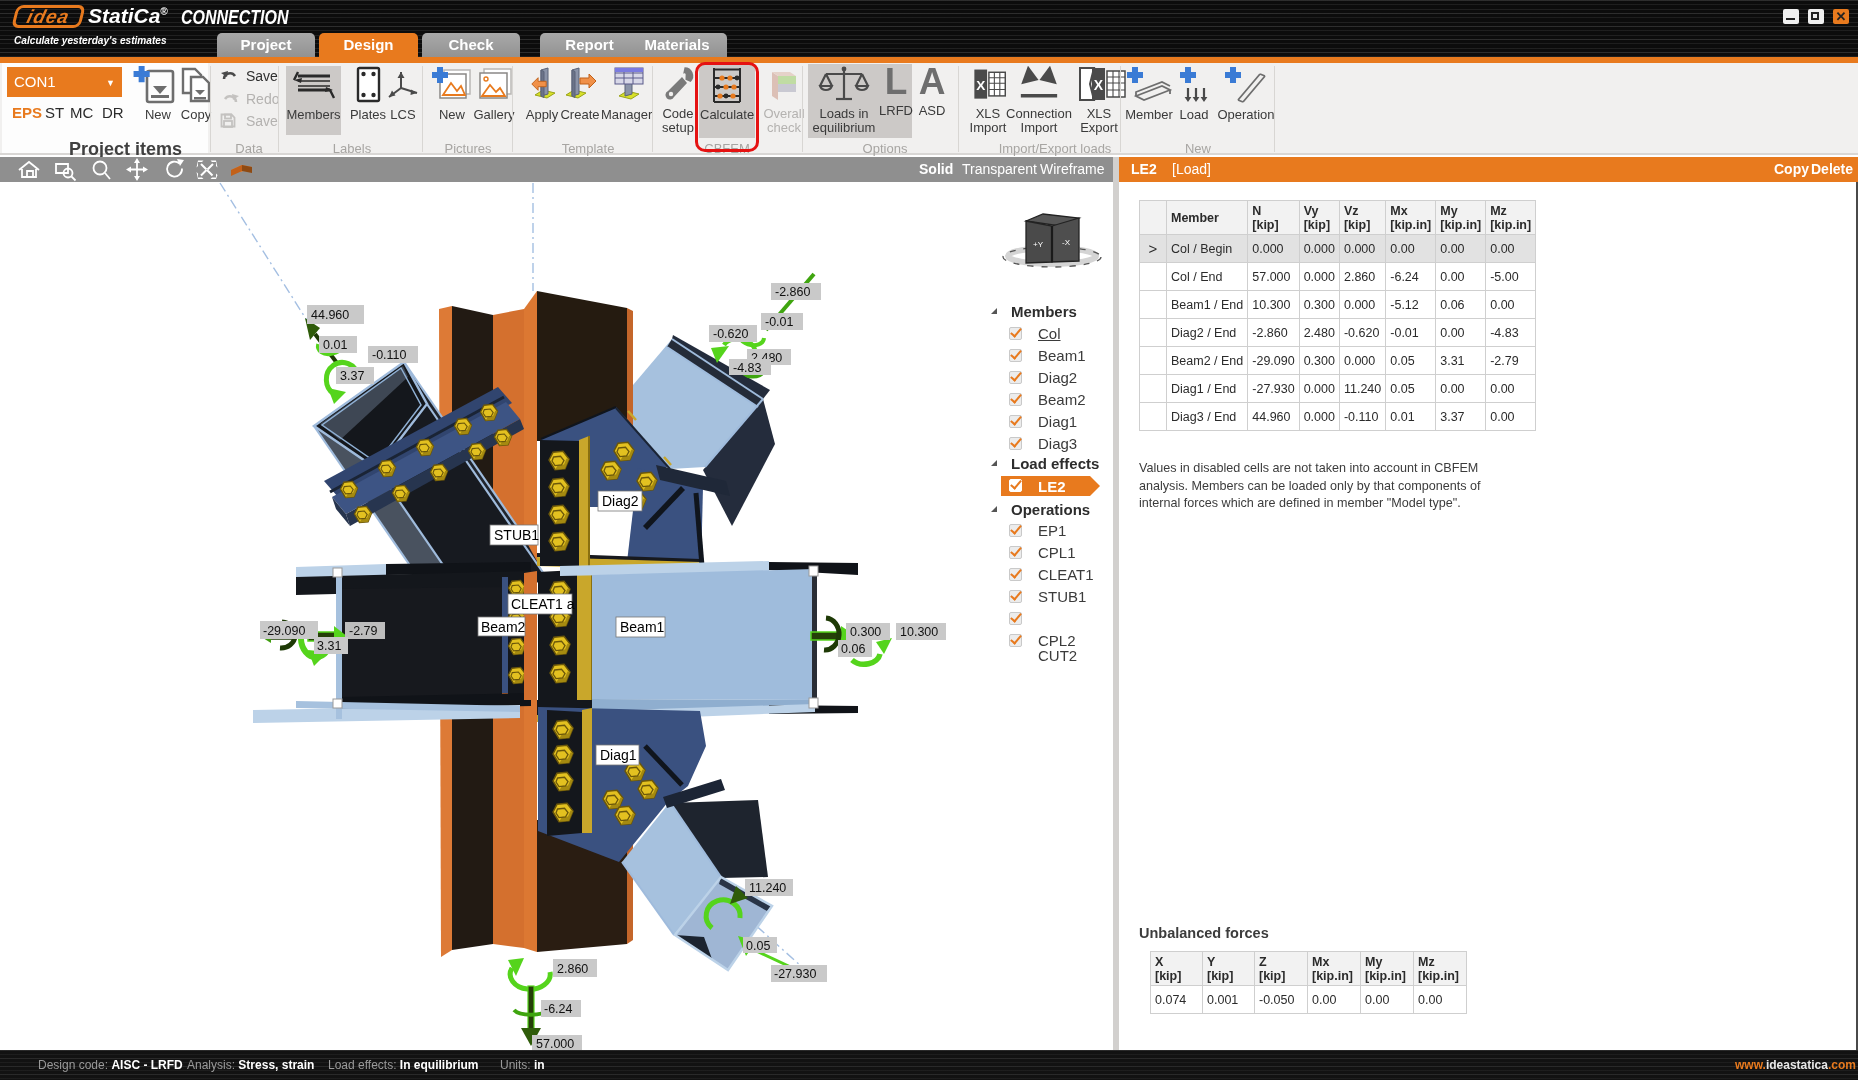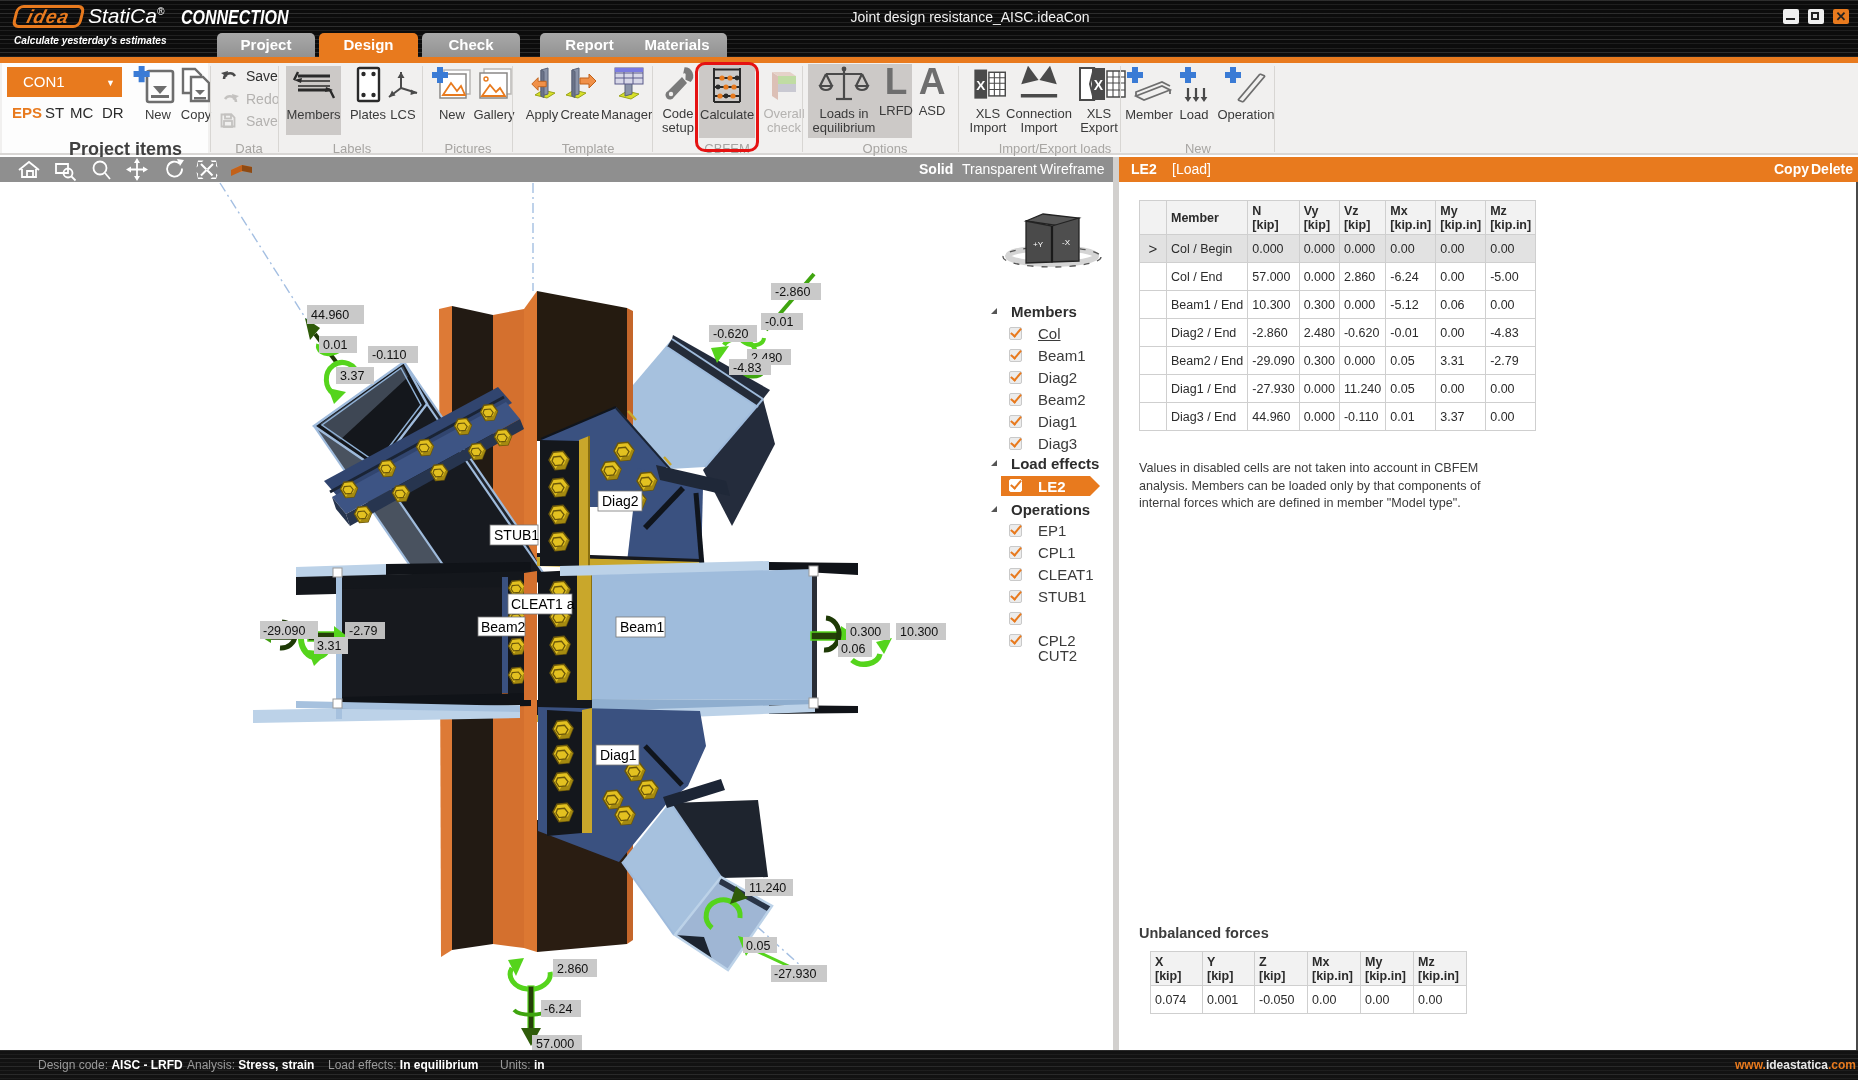--- a/index.html
+++ b/index.html
@@ -13,21 +13,21 @@
   background:#0c0c0c;
   background-image:
     repeating-linear-gradient(180deg, rgba(110,110,110,.34) 0 1px, rgba(0,0,0,0) 1px 4px, rgba(60,60,60,.38) 4px 5px, rgba(0,0,0,0) 5px 9px, rgba(90,90,90,.26) 9px 10px, rgba(0,0,0,0) 10px 13px);
 }
 #orangebar { left:0; top:57px; width:1858px; height:6px; background:#E87A1E; }
 .winbtn { position:absolute; top:9px; width:16px; height:15px; border-radius:2px; background:#efefef; }
 #logo-idea { position:absolute; left:14px; top:5px; width:69px; height:23px;
   border:3px solid #E87A1E; border-radius:7px; transform:skewX(-14deg);
   color:#E87A1E; font-weight:bold; font-style:italic; font-size:19px; line-height:17px;
   text-align:center; letter-spacing:1px;}
-#statica { position:absolute; left:88px; top:4px; color:#fff; font-weight:normal; font-style:italic; font-size:21px; }
+#statica { position:absolute; left:88px; top:4px; color:#fff; font-weight:bold; font-style:italic; font-size:21px; }
 #connection { position:absolute; left:181px; top:6px; color:#fff; font-weight:bold; font-style:italic; font-size:20px; transform:scaleX(0.8); transform-origin:0 0;}
 #tagline { position:absolute; left:14px; top:34px; color:#fff; font-style:italic; font-size:11px; font-weight:bold; transform:scaleX(0.92); transform-origin:0 0;}
 #apptitle { position:absolute; left:640px; top:9px; width:660px; text-align:center; color:#f2f2f2; font-size:14px; }
 
 
 .tab { position:absolute; top:33px; height:24px; border-radius:5px 5px 0 0;
   background:linear-gradient(#a9a9a9,#929292); color:#fff; font-weight:bold; font-size:15px;
   text-align:center; line-height:24px; }
 .tab.active { background:#E87A1E; }
 
@@ -81,39 +81,38 @@
 </head>
 <body>
 <div id="page">
 
 <div class="abs" id="titlebar"></div>
 <div class="abs" id="orangebar"></div>
 <div id="logo-idea">idea</div>
 <div id="statica">StatiCa<span style="font-size:10px;vertical-align:super;">®</span></div>
 <div id="connection">CONNECTION</div>
 <div id="tagline">Calculate yesterday's estimates</div>
-<div id="apptitle">Joint design resistance_AISC.ideaCon</div>
 <div class="winbtn" style="left:1783px;">
       <div style="position:absolute;left:3px;top:9px;width:9px;height:2px;background:#222;"></div>
     </div>
 <div class="winbtn" style="left:1808px;">
       <div style="position:absolute;left:3px;top:3px;width:8px;height:8px;border:2px solid #222;"></div>
     </div>
 <div class="winbtn" style="left:1833px;background:#E87A1E;color:#222;font-weight:bold;text-align:center;line-height:15px;font-size:13px;">✕</div>
 
 <div class="tab" style="left:217px;width:98px;">Project</div>
 <div class="tab active" style="left:319px;width:99px;">Design</div>
 <div class="tab" style="left:422px;width:98px;">Check</div>
 <div class="tab" style="left:540px;width:99px;">Report</div>
 <div class="tab" style="left:627px;width:100px;">Materials</div>
 
 <div class="abs" id="ribbon"></div>
 <div id="projitems"></div>
 
-<div class="abs" style="left:7px;top:67px;width:115px;height:30px;background:#E87A1E;color:#fff;font-size:15px;line-height:30px;padding-left:16px;">CON1<span style="position:absolute;right:7px;top:1px;font-size:9px;">▼</span></div>
+<div class="abs" style="left:7px;top:67px;width:115px;height:30px;background:#E87A1E;color:#fff;font-size:15px;line-height:30px;padding-left:7px;">CON1<span style="position:absolute;right:7px;top:1px;font-size:9px;">▼</span></div>
 <div class="abs" style="left:12px;top:104px;font-size:15px;font-weight:bold;color:#E87A1E;">EPS</div>
 <div class="abs" style="left:45px;top:104px;font-size:15px;color:#2b2b2b;">ST</div>
 <div class="abs" style="left:70px;top:104px;font-size:15px;color:#2b2b2b;">MC</div>
 <div class="abs" style="left:102px;top:104px;font-size:15px;color:#2b2b2b;">DR</div>
 <div class="abs" style="left:131px;top:66px;width:54px;">
   <svg width="54" height="38" viewBox="0 0 54 38">
         <g fill="none" stroke="#6e6e6e" stroke-width="2.6">
           <rect x="16" y="5" width="26" height="31" rx="2"></rect>
         </g>
         <path d="M22 20 L29 28 L36 20 Z M20 29 h18 v3 h-18 Z" fill="#6e6e6e"></path>

